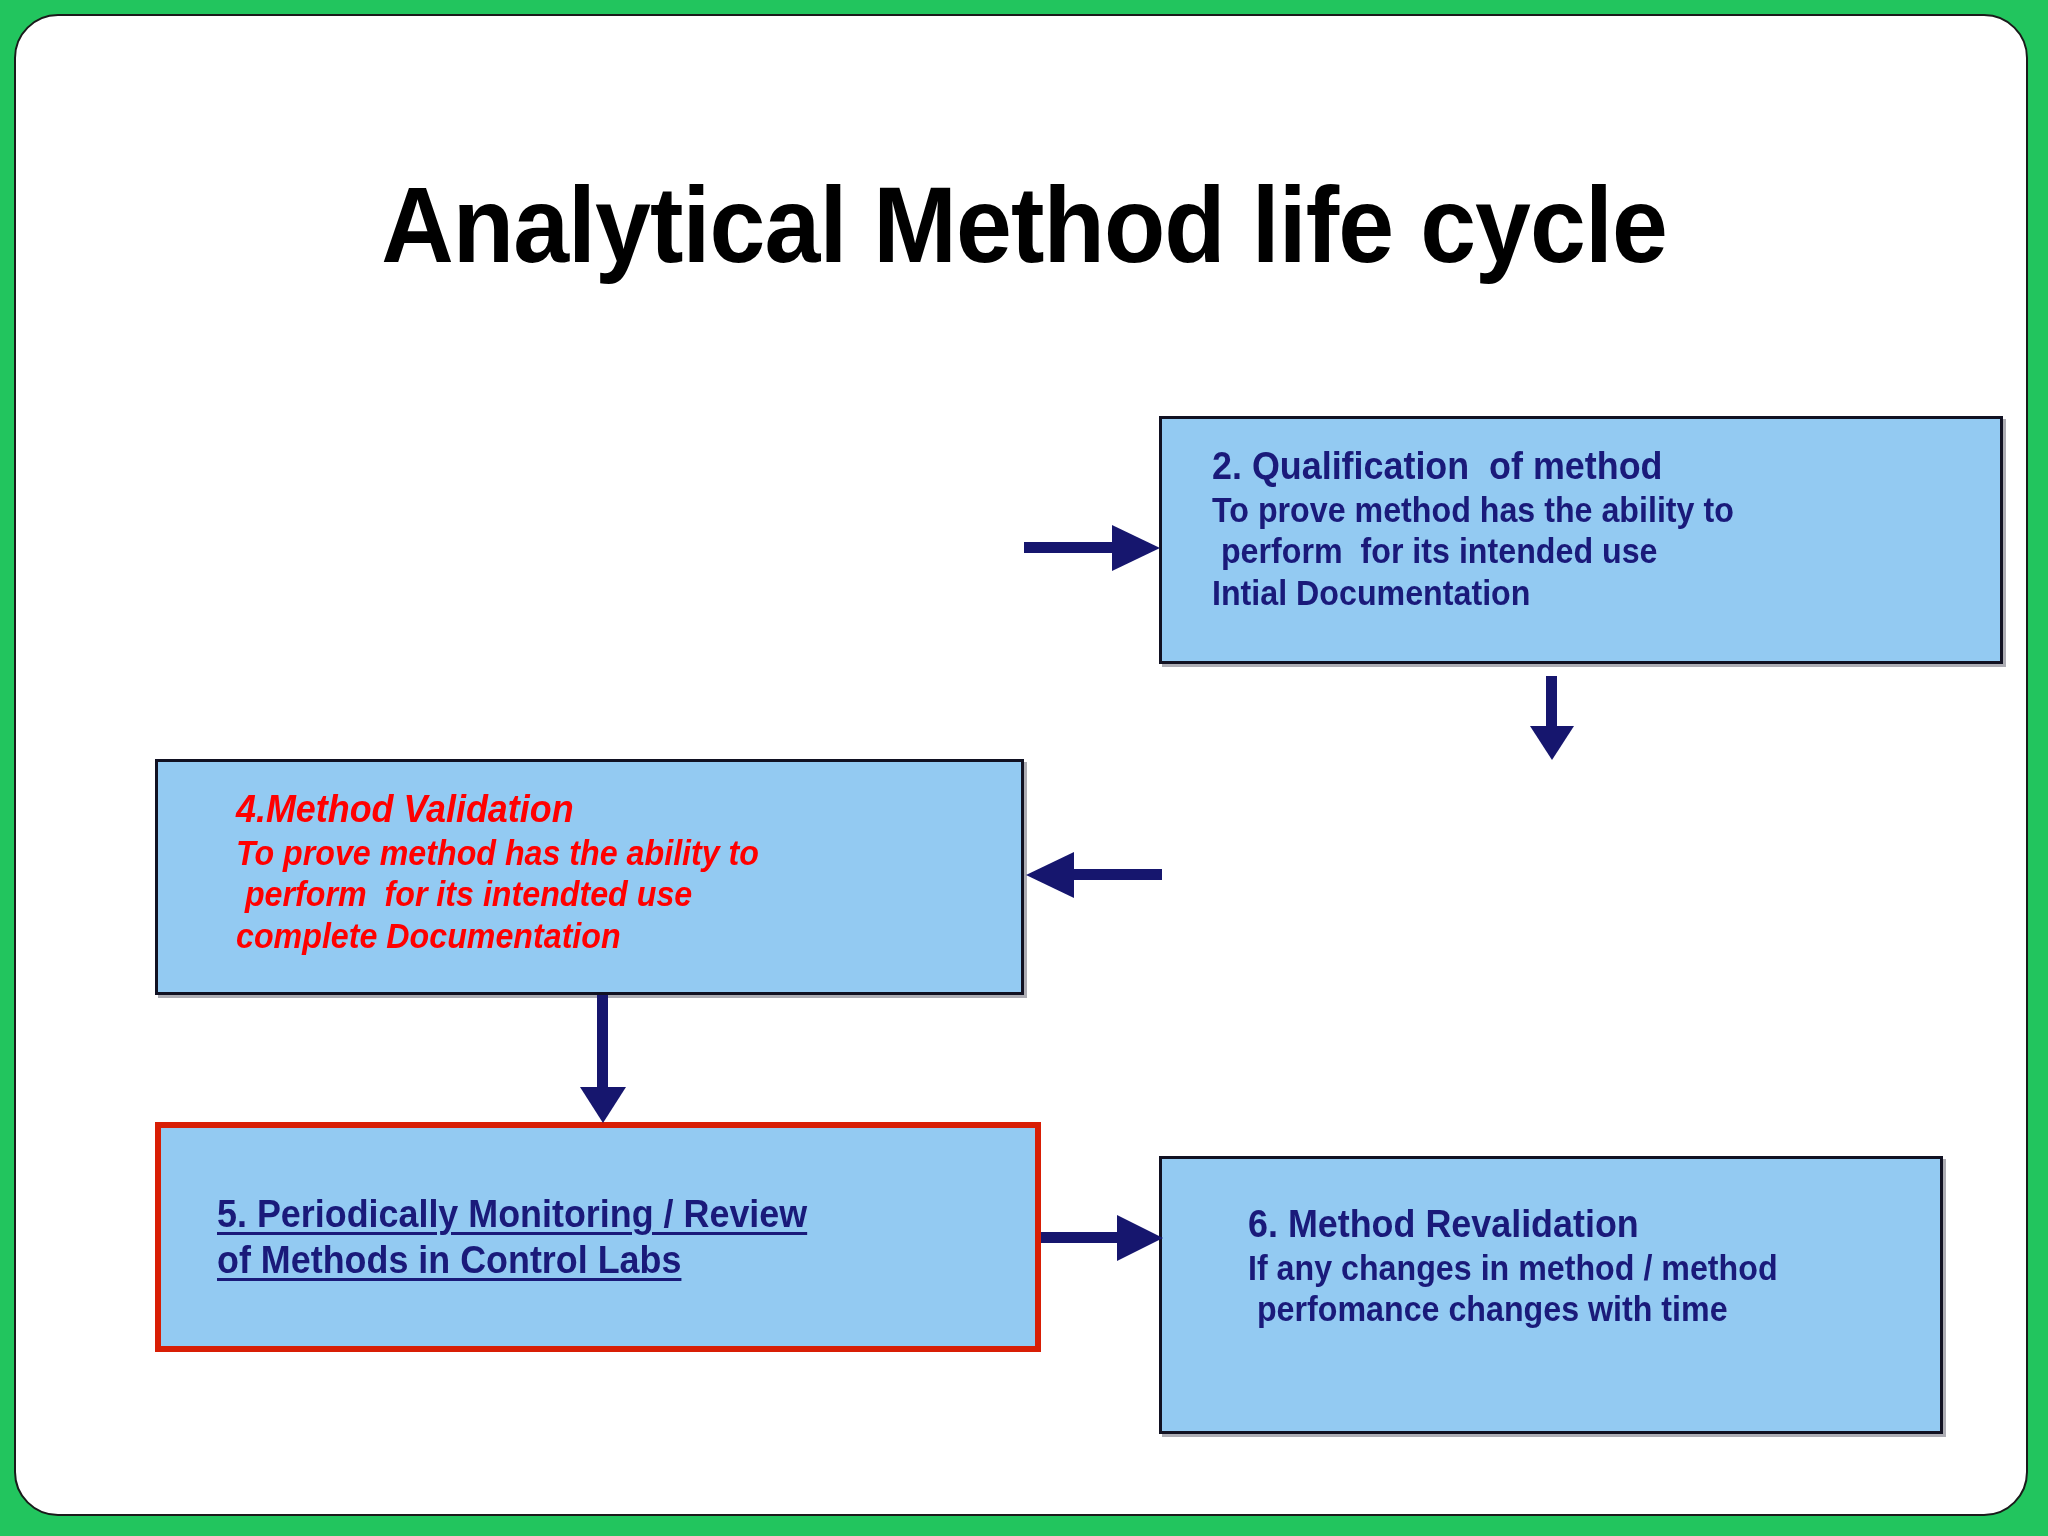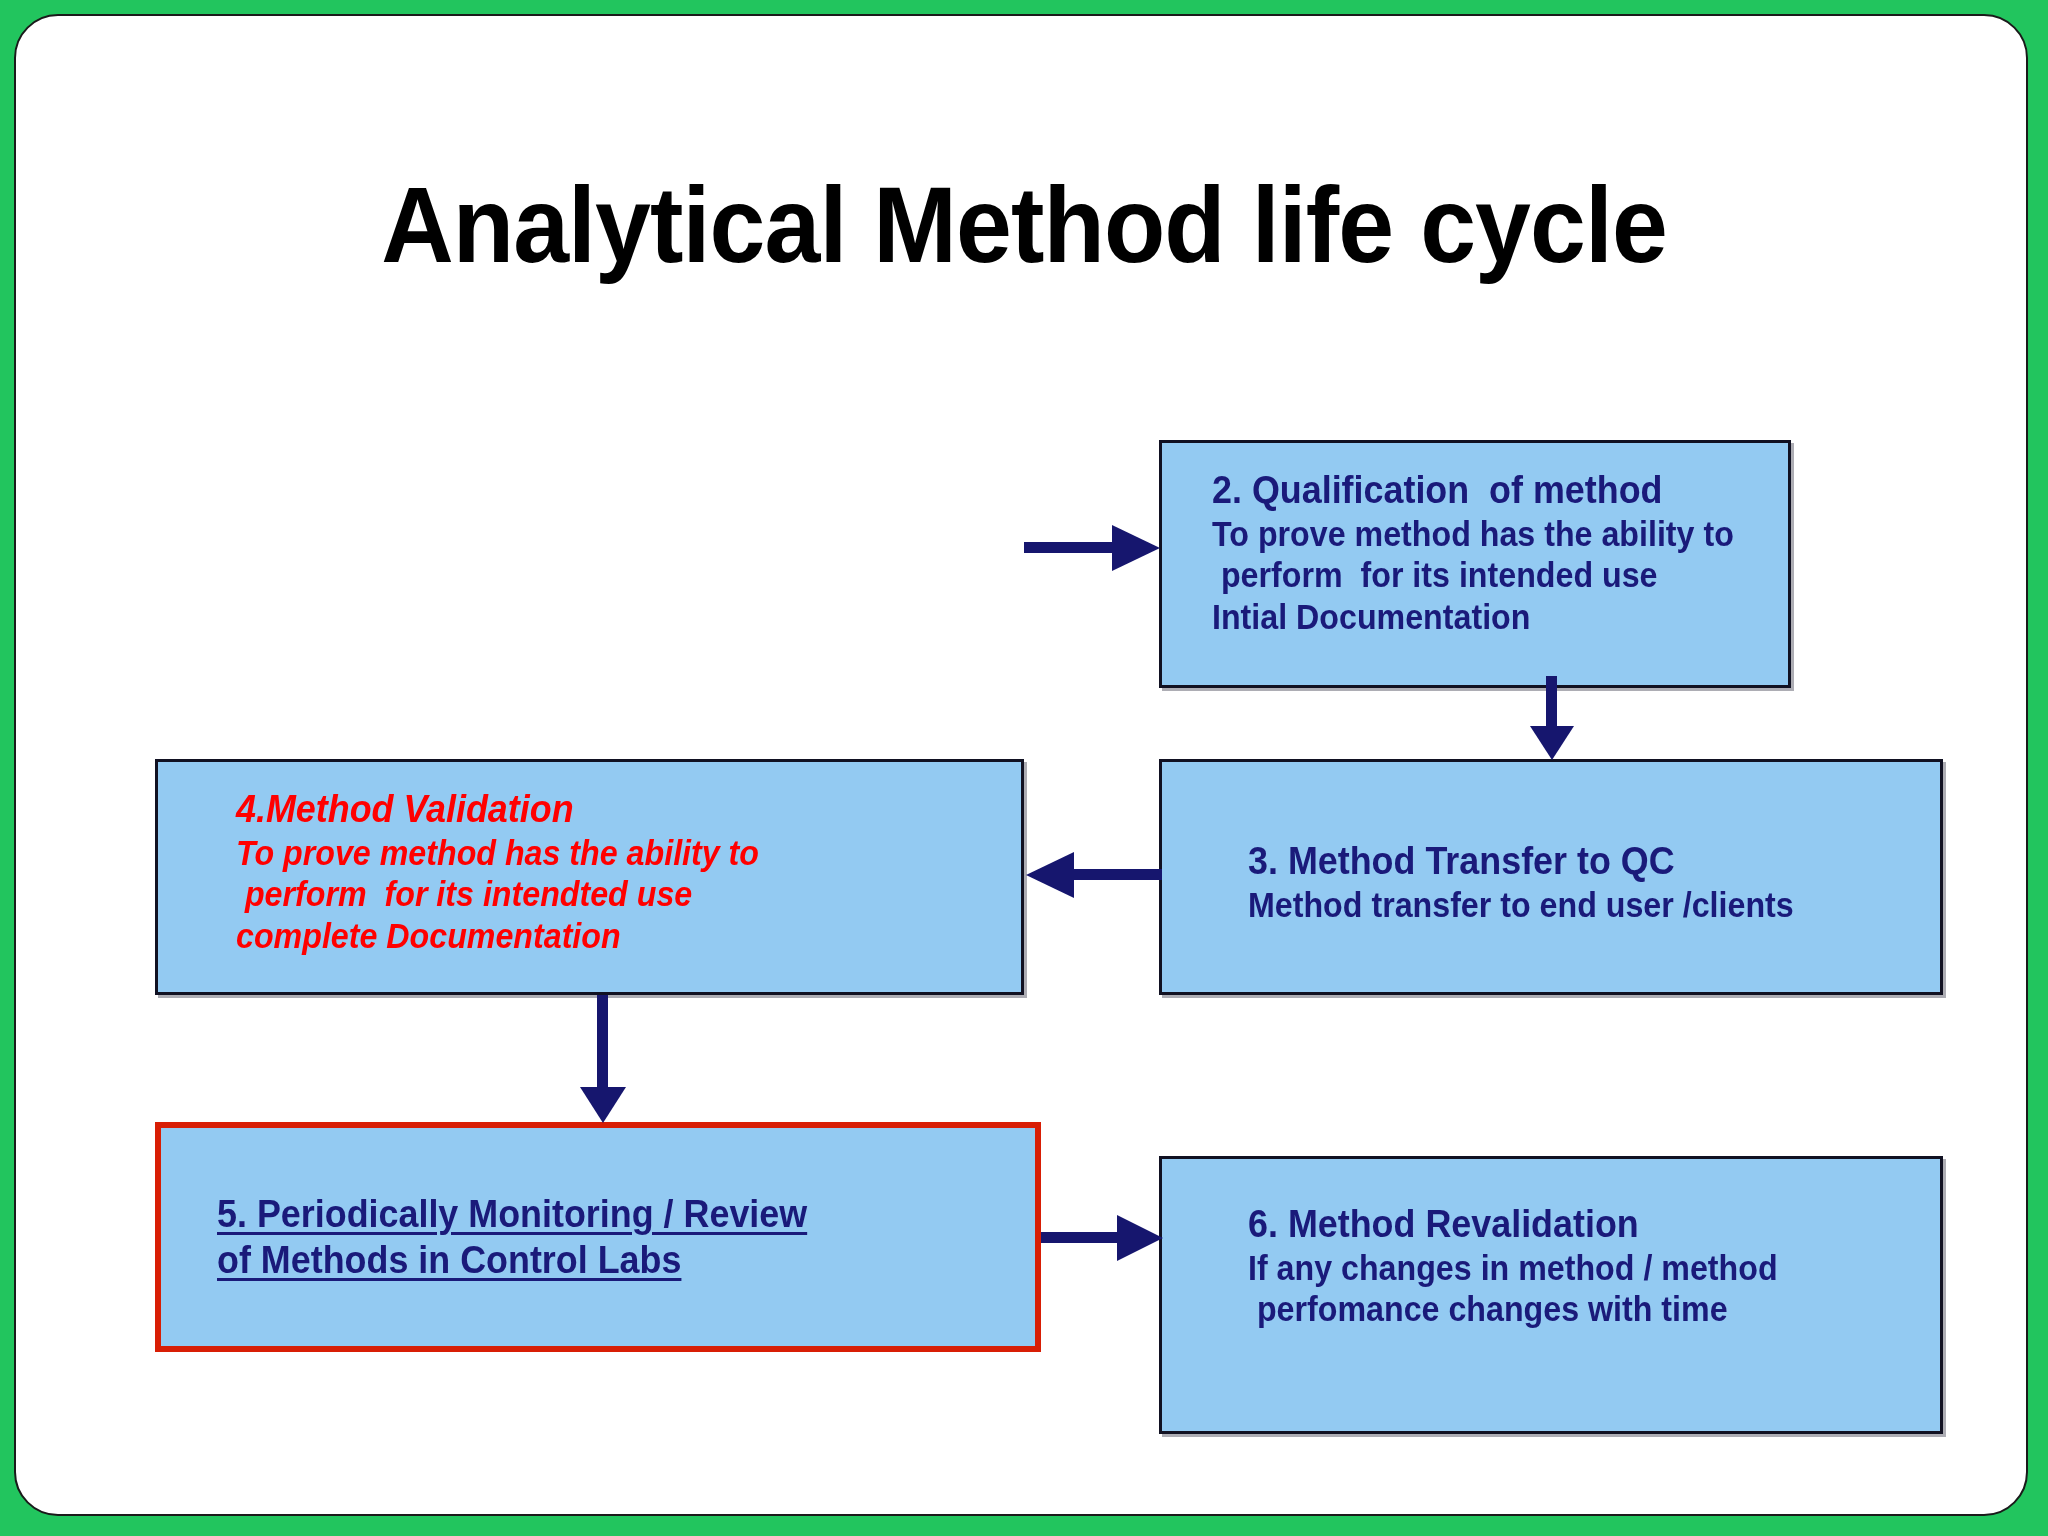--- a/index.html
+++ b/index.html
@@ -96,44 +96,38 @@
 </head>
 <body>
 
 <div id="slide">
 
   <div class="frame"></div>
 
   <div class="title">Analytical Method life cycle</div>
 
 
-  <div class="box" style="left:1159px; top:440px; width:632px; height:248px;">
+  <div class="box" style="left:1159px; top:416px; width:844px; height:248px;">
     <div class="lines" style="top:24px; left:50px;">
       <div class="ln head">2. Qualification  of method</div>
       <div class="ln sub">To prove method has the ability to</div>
       <div class="ln sub"> perform  for its intended use</div>
       <div class="ln sub">Intial Documentation</div>
     </div>
   </div>
 
   <div class="box" style="left:155px; top:759px; width:869px; height:236px;">
     <div class="lines" style="top:24px; left:78px;font-style:italic;">
       <div class="ln head red">4.Method Validation</div>
       <div class="ln sub red">To prove method has the ability to</div>
       <div class="ln sub red"> perform  for its intendted use</div>
       <div class="ln sub red">complete Documentation</div>
     </div>
   </div>
 
-  <div class="box" style="left:1159px; top:759px; width:784px; height:236px;">
-    <div class="lines" style="top:76px; left:86px;">
-      <div class="ln head">3. Method Transfer to QC</div>
-      <div class="ln sub">Method transfer to end user /clients</div>
-    </div>
-  </div>
 
   <div class="box highlight" style="left:155px; top:1122px; width:886px; height:230px;">
     <div class="lines" style="top:63px; left:56px;">
       <div class="ln head under">5. Periodically Monitoring / Review</div>
       <div class="ln head under">of Methods in Control Labs</div>
     </div>
   </div>
 
   <div class="box" style="left:1159px; top:1156px; width:784px; height:278px;">
     <div class="lines" style="top:42px; left:86px;">

